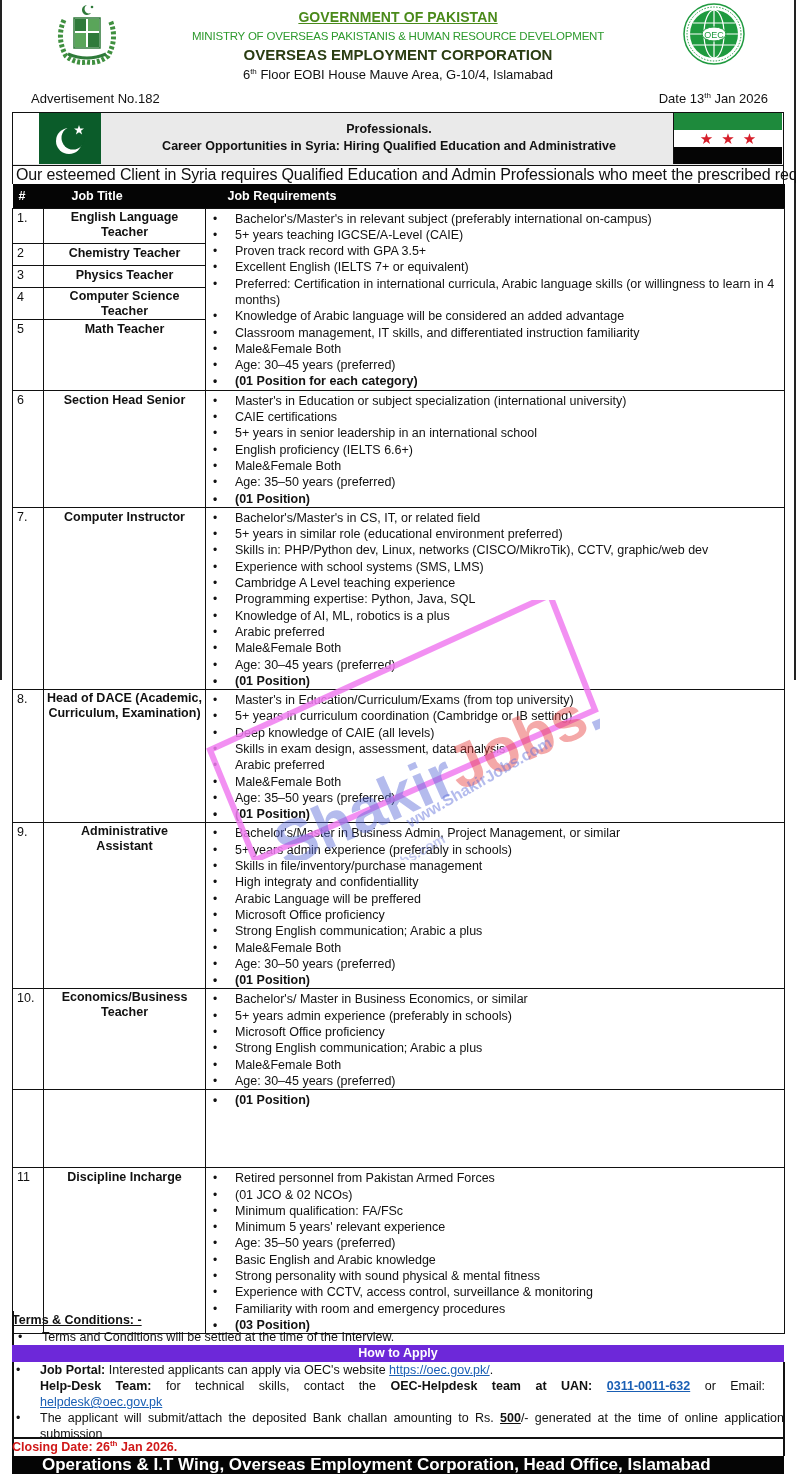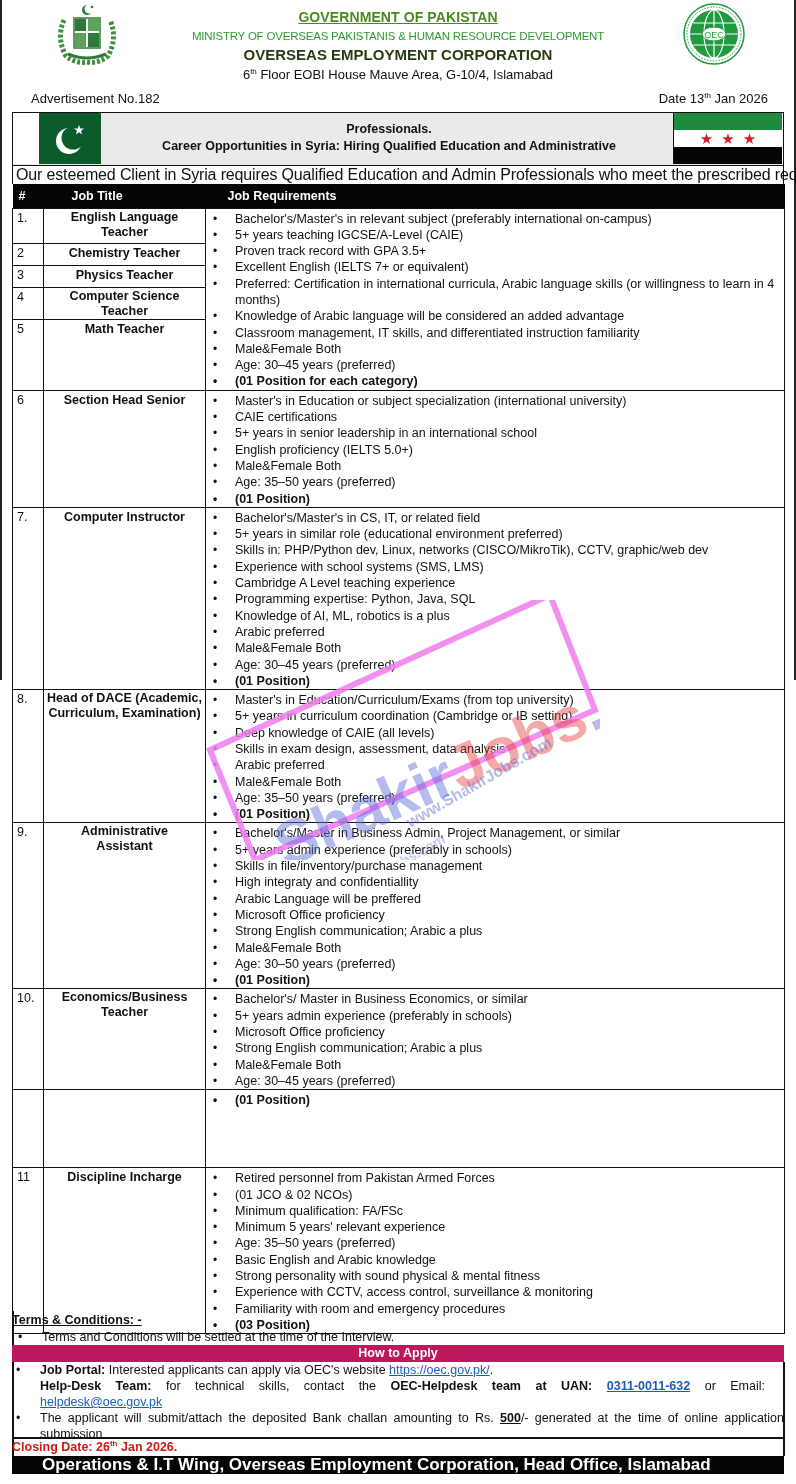--- a/index.html
+++ b/index.html
@@ -44,21 +44,21 @@
   .req-cell { padding: 2px 0 0 4px; }
   .req-list { list-style: none; }
   .req-list li { position: relative; padding-left: 25px; line-height: 16.3px; font-size: 12.5px; }
   .req-list li::before { content: "•"; position: absolute; left: 3px; top: 0; font-size: 12px; }
   .req-list li.bold { font-weight: bold; }
 
   
   .terms-title { position: absolute; left: 12px; top: 1313px; font-size: 12.5px; font-weight: bold; text-decoration: underline; }
   .terms-item { position: absolute; left: 12px; top: 1330px; font-size: 12.5px; }
   .terms-item .b { display: inline-block; width: 30px; padding-left: 6px; }
-  .howto-bar { position: absolute; left: 12px; top: 1345px; width: 772px; height: 17px; background: #be185d; color: #fff; font-weight: bold; font-size: 12.5px; text-align: center; line-height: 17px; }
+  .howto-bar { position: absolute; left: 12px; top: 1345px; width: 772px; height: 17px; background: #6d28d9; color: #fff; font-weight: bold; font-size: 12.5px; text-align: center; line-height: 17px; }
   .howto { position: absolute; left: 12px; top: 1362px; width: 772px; font-size: 12.5px; line-height: 16px; }
   .howto .row { position: relative; padding-left: 28px; text-align: justify; }
   .howto .row .bullet { position: absolute; left: 4px; top: 0; }
   .howto a, .link { color: #1a5fb4; text-decoration: underline; }
   .uan { font-weight: bold; color: #1a5fb4; text-decoration: underline; }
   .fee { font-weight: bold; text-decoration: underline; }
   .spread { word-spacing: 11px; }
   .closing { position: absolute; left: 12px; top: 1439px; font-size: 12.5px; font-weight: bold; color: #d01818; }
   .footer-bar { position: absolute; left: 12px; top: 1456px; width: 772px; height: 18px; background: #050505; color: #fff; font-weight: bold; font-size: 17px; line-height: 18px; padding-left: 30px; }
   .footer-left-border { position: absolute; left: 12px; top: 1311px; width: 1.5px; height: 150px; background: #111; }
@@ -181,21 +181,21 @@
     </tr>
 
     <tr style="height:114px">
       <td class="num-cell">6</td>
       <td class="title-cell">Section Head Senior</td>
       <td class="req-cell">
         <ul class="req-list">
           <li>Master's in Education or subject specialization (international university)</li>
           <li>CAIE certifications</li>
           <li>5+ years in senior leadership in an international school</li>
-          <li>English proficiency (IELTS 5.0+)</li>
+          <li>English proficiency (IELTS 6.6+)</li>
           <li>Male&amp;Female Both</li>
           <li>Age: 35–50 years (preferred)</li>
           <li class="bold">(01 Position)</li>
         </ul>
       </td>
     </tr>
 
     <tr style="height:180px">
       <td class="num-cell">7.</td>
       <td class="title-cell">Computer Instructor</td>

